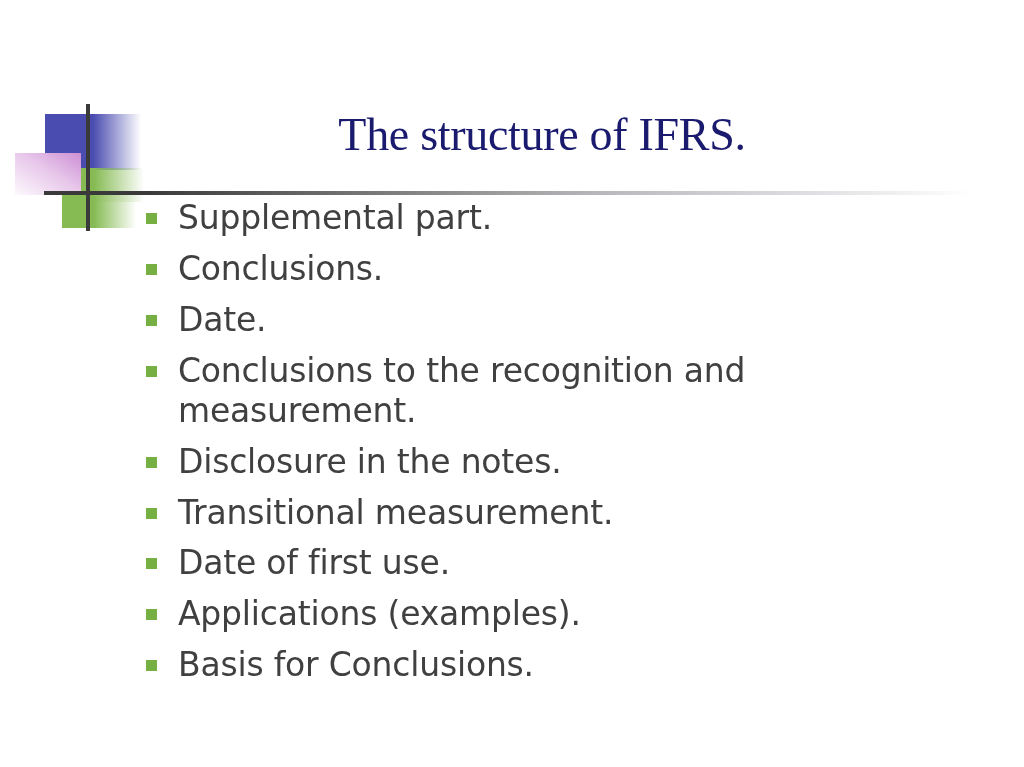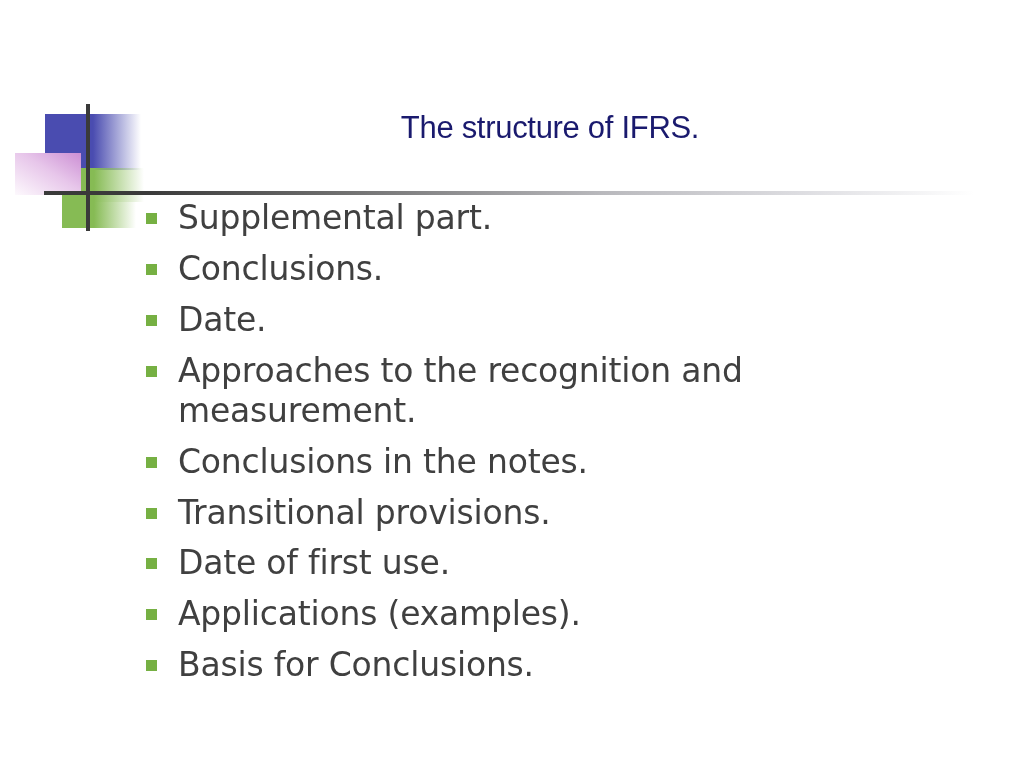--- a/index.html
+++ b/index.html
@@ -95,26 +95,26 @@
     left: 44px;
     top: 191px;
     width: 100px;
     height: 4px;
     background: #3a3a3a;
   }
 
   
   .title {
     position: absolute;
-    left: 120px;
+    left: 112px;
     top: 112px;
     width: 860px;
     text-align: center;
-    font-family: Liberation Sans, sans-serif;
-    font-size: 31px;
+    font-family: Liberation Serif, serif;
+    font-size: 46px;
     font-weight: normal;
     line-height: 1.0;
     color: #1a1a6e;
     letter-spacing: -0.3px;
     white-space: nowrap;
   }
 
   
   .title-rule {
     position: absolute;
@@ -193,31 +193,31 @@
     </div>
 
 
     <div class="bullet-row">
       <span class="bullet-marker"></span>
       <span class="bullet-text">Date.</span>
     </div>
 
     <div class="bullet-row">
       <span class="bullet-marker"></span>
-      <span class="bullet-text">Approaches to the recognition and measurement.</span>
-    </div>
-
-    <div class="bullet-row">
-      <span class="bullet-marker"></span>
-      <span class="bullet-text">Conclusions in the notes.</span>
-    </div>
-
-    <div class="bullet-row">
-      <span class="bullet-marker"></span>
-      <span class="bullet-text">Transitional provisions.</span>
+      <span class="bullet-text">Conclusions to the recognition and measurement.</span>
+    </div>
+
+    <div class="bullet-row">
+      <span class="bullet-marker"></span>
+      <span class="bullet-text">Disclosure in the notes.</span>
+    </div>
+
+    <div class="bullet-row">
+      <span class="bullet-marker"></span>
+      <span class="bullet-text">Transitional measurement.</span>
     </div>
 
     <div class="bullet-row">
       <span class="bullet-marker"></span>
       <span class="bullet-text">Date of first use.</span>
     </div>
 
     <div class="bullet-row">
       <span class="bullet-marker"></span>
       <span class="bullet-text">Applications (examples).</span>

